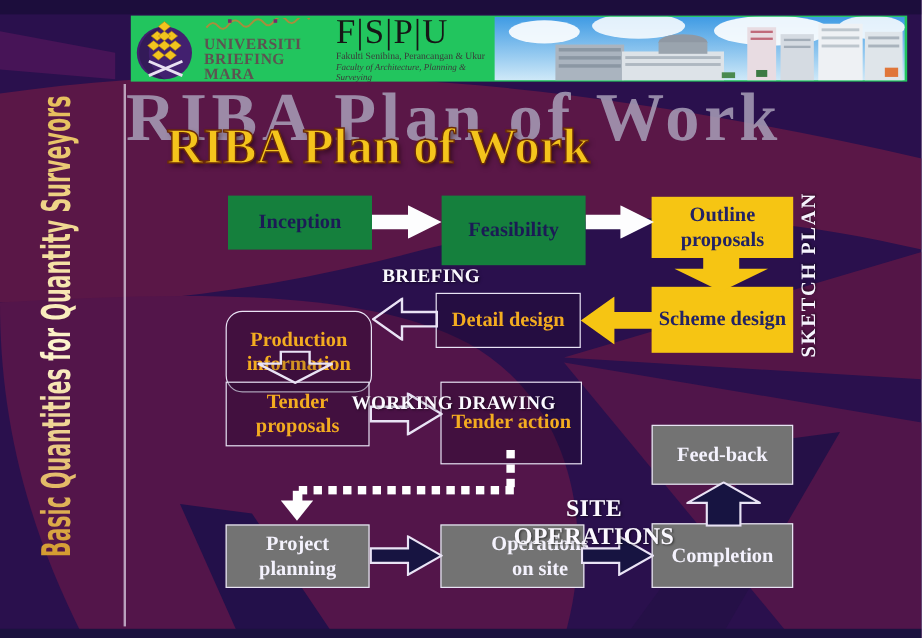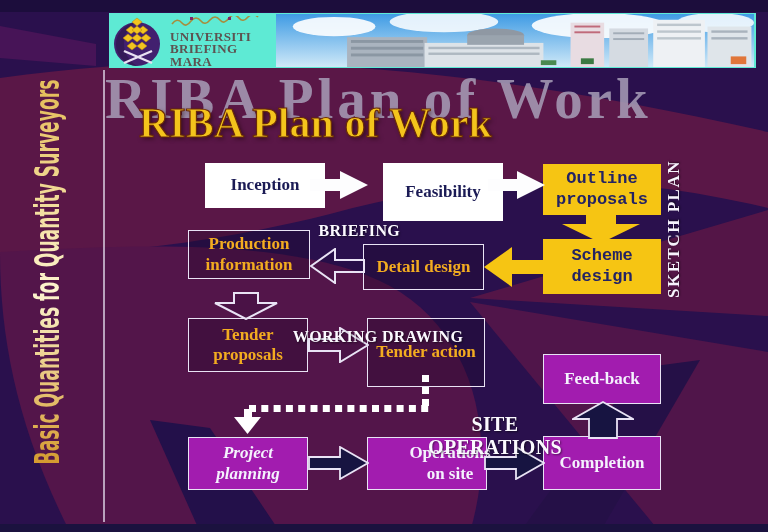--- a/index.html
+++ b/index.html
@@ -15,21 +15,21 @@
   .sidebar-title{position:absolute;left:47px;top:272px;
     transform:translate(-50%,-50%) rotate(-90deg) scaleX(0.52);
     font-family:"DejaVu Sans",sans-serif;font-weight:bold;font-size:33px;
     white-space:nowrap;z-index:2;color:#eed27a;
     background:linear-gradient(to right,#d49a2e,#fdf4cf 45%,#e9c express 0,#e6c05e 95%);
     background:linear-gradient(to right,#d49a2e,#fdf4cf 45%,#e6c05e 95%);
     -webkit-background-clip:text;background-clip:text;-webkit-text-fill-color:transparent;}
 
   
   .header{position:absolute;left:109px;top:13px;width:647px;height:55px;
-          background:#5eead4;display:flex;align-items:center;z-index:3;}
+          background:#22c55e;display:flex;align-items:center;z-index:3;}
   .logo-wrap{width:54px;height:52px;margin-left:3px;flex:0 0 auto;}
   .univ-block{margin-left:4px;width:102px;flex:0 0 auto;}
   .univ-line{font-family:"Liberation Serif",serif;font-size:13px;font-weight:bold;
              letter-spacing:0.4px;line-height:12.5px;color:#5d5351;}
   .fspu-block{margin-left:8px;width:128px;flex:0 0 auto;}
   .fspu-acronym{font-family:"Liberation Serif",serif;font-size:29px;line-height:30px;
                 color:#161616;letter-spacing:1px;}
   .fspu-malay{font-size:8px;color:#3a3a3a;line-height:9px;}
   .fspu-english{font-size:7.5px;font-style:italic;color:#3a3a3a;line-height:9px;}
   .photo{flex:1 1 auto;height:53px;margin:1px 2px 1px 4px;}
@@ -42,24 +42,24 @@
     -webkit-text-stroke:1.2px #6a2a08;text-shadow:2px 2px 4px rgba(25,0,0,0.55);
     white-space:nowrap;}
   .credit{position:absolute;right:16px;top:80px;z-index:2;
     font-weight:bold;font-style:italic;font-size:16.5px;color:#ffe23e;
     text-shadow:1px 1px 1px rgba(0,0,0,0.7);}
 
   
   .box{position:absolute;display:flex;align-items:center;justify-content:center;
        text-align:center;font-weight:bold;font-size:17px;line-height:1.18;
        padding:2px;box-sizing:border-box;z-index:4;}
-  .box--white{background:#ffffff;color:#1b1b55;margin-left:15px;}
-  .box--yellow{background:#f6c513;color:#232364;font-family:Liberation Mono, monospace;}
+  .box--white{background:#15803d;color:#1b1b55;}
+  .box--yellow{background:#f6c513;color:#232364;}
   .box--frame{background:rgba(26,7,41,0.30);border:1.6px solid #e9e3f5;color:#f3ac20;}
-  .box--navy{background:#a21caf;border:1.6px solid #e9e3f5;color:#f4f2fd;}
+  .box--navy{background:#737373;border:1.6px solid #e9e3f5;color:#f4f2fd;}
 
   .arrow{position:absolute;z-index:5;}
   .stage-label{position:absolute;z-index:6;color:#fbf9ff;font-weight:bold;
     text-align:center;letter-spacing:0.3px;text-shadow:1px 1px 2px rgba(0,0,0,0.55);}
   .sketch-plan{position:absolute;left:674px;top:229px;z-index:6;
     transform:translate(-50%,-50%) rotate(-90deg);white-space:nowrap;
     font-weight:bold;font-size:17px;letter-spacing:1.5px;color:#f6f3fd;
     text-shadow:1px 1px 2px rgba(0,0,0,0.55);}
 </style>
 </head>
@@ -106,20 +106,25 @@
     </svg>
     <div class="univ-block">
       <svg width="96" height="11" viewBox="0 0 96 11">
         <path d="M2,8 q5,-7 10,-1 q4,5 9,-2 q5,-6 10,0 q4,5 9,-1 q5,-6 10,0 q4,5 9,-2 q5,-6 10,0 q4,5 9,-1 q5,-5 10,0" stroke="#a88d3c" stroke-width="1.6" fill="none"></path>
         <rect x="20" y="1" width="3" height="3" fill="#7a2a6a"></rect>
         <rect x="58" y="1" width="3" height="3" fill="#7a2a6a"></rect>
       </svg>
       <div class="univ-line">UNIVERSITI</div>
       <div class="univ-line">BRIEFING</div>
       <div class="univ-line">MARA</div>
+    </div>
+    <div class="fspu-block">
+      <div class="fspu-acronym">F|S|P|U</div>
+      <div class="fspu-malay">Fakulti Senibina, Perancangan &amp; Ukur</div>
+      <div class="fspu-english">Faculty of Architecture, Planning &amp; Surveying</div>
     </div>
     <svg class="photo" viewBox="0 0 370 55" preserveAspectRatio="none">
       <defs>
         <linearGradient id="sky" x1="0" y1="0" x2="0" y2="1">
           <stop offset="0" stop-color="#3f9be4"></stop>
             <stop offset="1" stop-color="#cfe9f8"></stop>
         </linearGradient>
       </defs>
       <rect width="370" height="55" fill="url(#sky)"></rect>
       <ellipse cx="45" cy="13" rx="32" ry="10" fill="#ffffff" opacity="0.9"></ellipse>
@@ -157,25 +162,25 @@
   <div class="ghost-title">RIBA Plan of Work</div>
   <div class="main-title">RIBA Plan of Work</div>
 
   <div>
 
     <div class="box box--white" style="left:190px;top:163px;width:120px;height:45px;">Inception</div>
     <div class="box box--white" style="left:368px;top:163px;width:120px;height:58px;">Feasibility</div>
     <div class="box box--yellow" style="left:543px;top:164px;width:118px;height:51px;">Outline proposals</div>
     <div class="box box--yellow" style="left:543px;top:239px;width:118px;height:55px;">Scheme design</div>
     <div class="box box--frame" style="left:363px;top:244px;width:121px;height:46px;">Detail design</div>
-    <div class="box box--frame" style="left:188px;top:230px;width:122px;height:49px;">Production information</div>
+    <div class="box box--frame" style="left:188px;top:259px;width:122px;height:68px;border-radius:14px;">Production information</div>
     <div class="box box--frame" style="left:188px;top:318px;width:120px;height:54px;">Tender proposals</div>
     <div class="box box--frame" style="left:367px;top:318px;width:118px;height:69px;">Tender action</div>
     <div class="box box--navy" style="left:543px;top:354px;width:118px;height:50px;">Feed-back</div>
-    <div class="box box--navy" style="left:188px;top:437px;width:120px;height:53px;font-style:italic;">Project planning</div>
+    <div class="box box--navy" style="left:188px;top:437px;width:120px;height:53px;">Project planning</div>
     <div class="box box--navy" style="left:367px;top:437px;width:120px;height:53px;padding-left:48px;">Operations on site</div>
     <div class="box box--navy" style="left:543px;top:436px;width:118px;height:54px;">Completion</div>
 
     <svg class="arrow" style="left:310px;top:171px;" width="58" height="28" viewBox="0 0 58 28">
       <polygon points="0,8 30,8 30,0 58,14 30,28 30,20 0,20" fill="#fdfdfe"></polygon>
     </svg>
     <svg class="arrow" style="left:488px;top:171px;" width="57" height="28" viewBox="0 0 57 28">
       <polygon points="0,8 29,8 29,0 57,14 29,28 29,20 0,20" fill="#fdfdfe"></polygon>
     </svg>
     <svg class="arrow" style="left:562px;top:211px;" width="78" height="32" viewBox="0 0 78 32">

